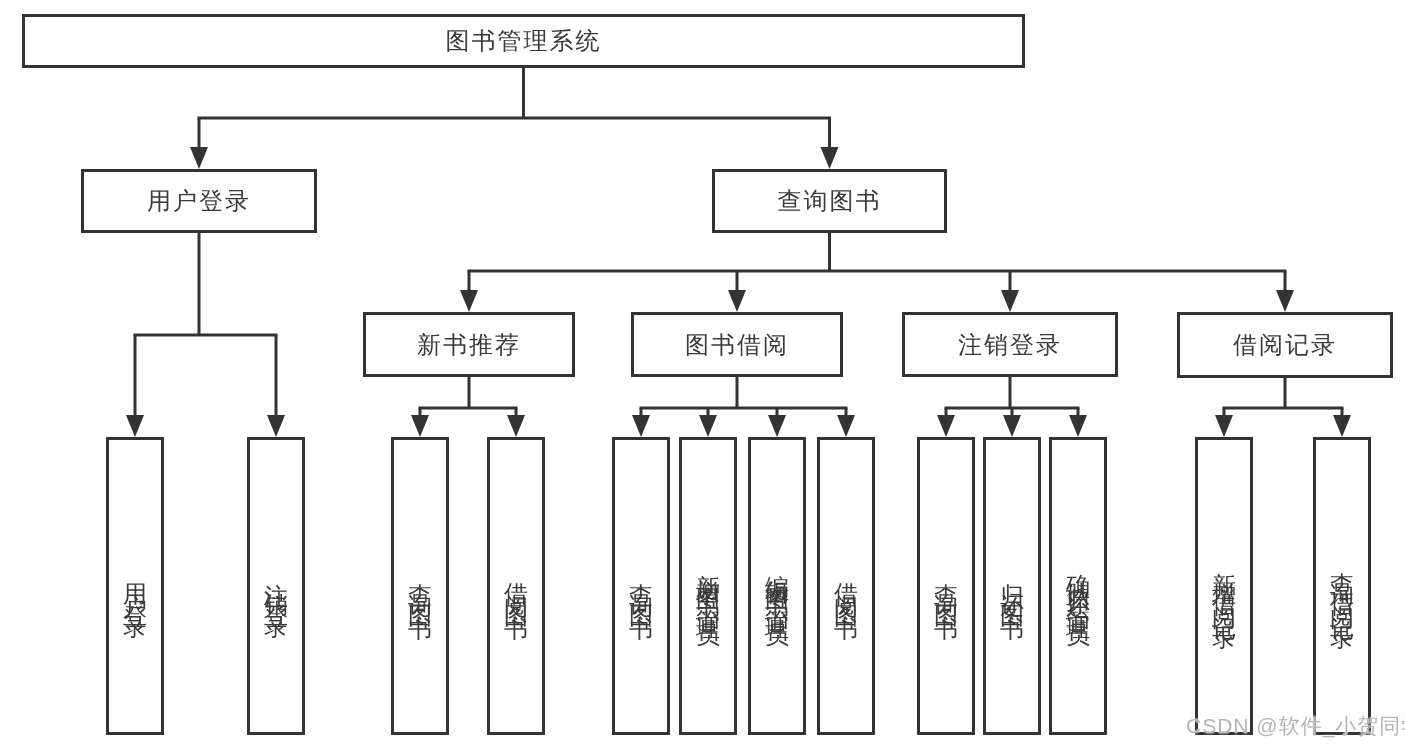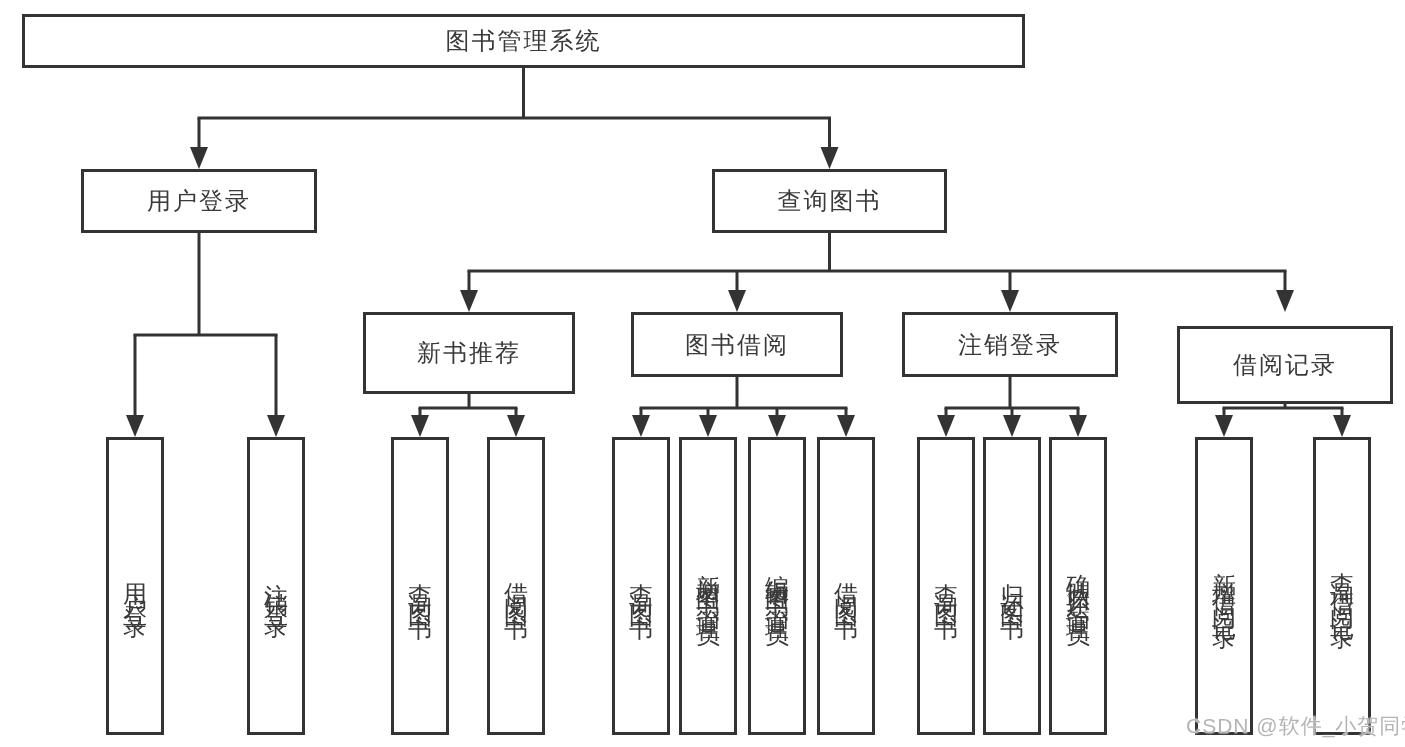--- a/index.html
+++ b/index.html
@@ -100,30 +100,30 @@
       <polygon points="1215,415 1233,415 1224,437"></polygon>
       <line x1="1342" y1="408" x2="1342" y2="421"></line>
       <polygon points="1333,415 1351,415 1342,437"></polygon>
     </svg>
   <div id="nodes">
       <div class="node h" style="left: 22px; top: 14px; width: 1003px; height: 54px;">图书管理系统</div>
       <div class="node h" style="left: 81px; top: 169px; width: 236px; height: 64px;">用户登录</div>
       <div class="node v" style="left: 106px; top: 437px; width: 58px; height: 298px;">用户登录</div>
       <div class="node v" style="left: 247px; top: 437px; width: 58px; height: 298px;">注销登录</div>
       <div class="node h" style="left: 712px; top: 169px; width: 235px; height: 64px;">查询图书</div>
-      <div class="node h" style="left: 363px; top: 312px; width: 212px; height: 82px;">新书推荐</div>
+      <div class="node h" style="left: 363px; top: 312px; width: 212px; height: 65px;">新书推荐</div>
       <div class="node v" style="left: 391px; top: 437px; width: 58px; height: 298px;">查询图书</div>
       <div class="node v" style="left: 487px; top: 437px; width: 58px; height: 298px;">借阅图书</div>
       <div class="node h" style="left: 631px; top: 312px; width: 212px; height: 65px; font-family: Liberation Serif, serif;">图书借阅</div>
       <div class="node v" style="left: 612px; top: 437px; width: 58px; height: 298px;">查询图书</div>
       <div class="node v long" style="left: 679px; top: 437px; width: 58px; height: 298px;">新增图书（管理员）</div>
       <div class="node v long" style="left: 748px; top: 437px; width: 58px; height: 298px;">编辑图书（管理员）</div>
       <div class="node v" style="left: 817px; top: 437px; width: 58px; height: 298px;">借阅图书</div>
       <div class="node h" style="left: 902px; top: 312px; width: 216px; height: 65px;">注销登录</div>
       <div class="node v" style="left: 917px; top: 437px; width: 58px; height: 298px;">查询图书</div>
       <div class="node v" style="left: 983px; top: 437px; width: 58px; height: 298px;">归还图书</div>
       <div class="node v long" style="left: 1049px; top: 437px; width: 58px; height: 298px;">确认归还（管理员）</div>
-      <div class="node h" style="left: 1177px; top: 326px; width: 216px; height: 78px;">借阅记录</div>
+      <div class="node h" style="left: 1177px; top: 312px; width: 216px; height: 66px;">借阅记录</div>
       <div class="node v" style="left: 1195px; top: 437px; width: 58px; height: 298px;">新增借阅记录</div>
       <div class="node v" style="left: 1313px; top: 437px; width: 58px; height: 298px;">查询借阅记录</div>
     </div>
   <div id="watermark">CSDN @软件_小贺同学</div>
 </div>
 
 </body></html>

